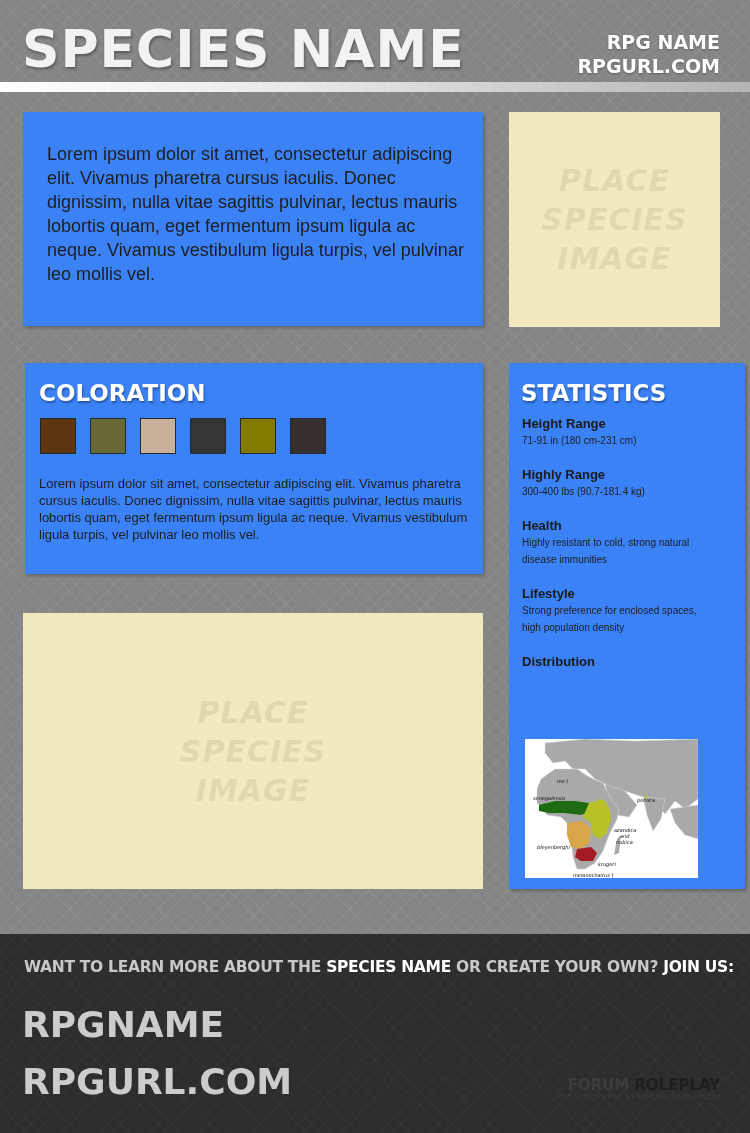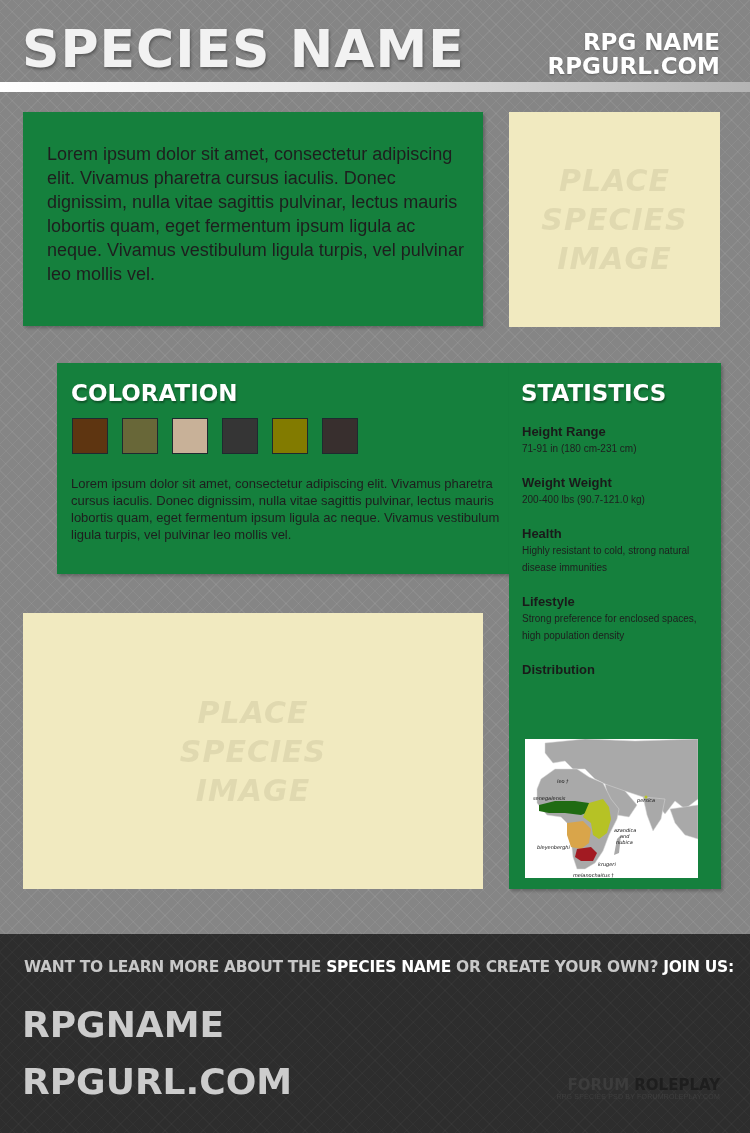--- a/index.html
+++ b/index.html
@@ -19,31 +19,31 @@
     left: 22px; top: 18px;
     font-family: "DejaVu Sans", sans-serif;
     font-weight: bold; font-size: 52px; letter-spacing: 1px;
     color: #f2f2f2;
     text-shadow: 1px 2px 3px rgba(0,0,0,0.35);
     line-height: 62px;
   }
   .hdr-right {
     right: 30px; top: 30px; text-align: right;
     font-family: "DejaVu Sans", sans-serif; font-weight: bold;
-    color: #ffffff; font-size: 23px; line-height: 24px;
+    color: #ffffff; font-size: 19px; line-height: 24px;
     text-shadow: 0 1px 2px rgba(0,0,0,0.3);
   }
   .hdr-bar {
     left: 0; top: 82px; width: 750px; height: 10px;
     background: linear-gradient(to right, #ffffff 0%, #e8e8e8 40%, #b4b4b4 100%);
   }
 
   
   .panel {
-    background: #15803d;
+    background: #3b82f6;
     box-shadow: 2px 2px 3px rgba(0,0,0,0.25);
   }
   .intro { left: 23px; top: 112px; width: 460px; height: 214px; }
   .intro p {
     position: absolute; left: 24px; top: 30px; width: 420px;
     font-size: 18px; line-height: 24px; color: #1e1e1e;
   }
 
   .placeholder {
     background: #f1eac0;
@@ -56,32 +56,32 @@
   }
   .img-top { left: 509px; top: 112px; width: 211px; height: 215px; }
   .img-bottom { left: 23px; top: 613px; width: 460px; height: 276px; }
 
   .section-title {
     font-family: "DejaVu Sans", sans-serif; font-weight: bold;
     color: #ffffff; font-size: 23px; letter-spacing: 0px;
     text-shadow: 1px 2px 2px rgba(0,0,0,0.35);
   }
 
-  .coloration { left: 25px; top: 363px; width: 458px; height: 211px; margin-left: 32px; }
+  .coloration { left: 25px; top: 363px; width: 458px; height: 211px; }
   .coloration .section-title { position: absolute; left: 14px; top: 17px; }
   .swatches { position: absolute; left: 15px; top: 55px; display: flex; gap: 14px; }
   .swatch { width: 36px; height: 36px; border: 1px solid #1e2a30; }
   .coloration p {
     position: absolute; left: 14px; top: 112px; width: 430px;
     font-size: 13px; line-height: 17px; color: #1e1e1e;
   }
 
-  .statistics { left: 509px; top: 363px; width: 212px; height: 526px; }
+  .statistics { left: 509px; top: 363px; width: 236px; height: 526px; }
   .statistics .section-title { position: absolute; left: 12px; top: 17px; }
-  .stat-list { position: absolute; left: 13px; top: 60px; width: 195px; }
+  .stat-list { position: absolute; left: 13px; top: 52px; width: 195px; }
   .stat { margin-bottom: 17px; }
   .stat-label { font-weight: bold; font-size: 13px; line-height: 17px; color: #1a1a1a; }
   .stat-value { font-size: 10px; line-height: 17px; color: #1e1e1e; }
   .map {
     position: absolute; left: 16px; top: 376px; width: 173px; height: 139px;
     background: #ffffff; overflow: hidden;
   }
   .map svg { display: block; }
 
   
@@ -159,22 +159,22 @@
 </div>
 
 <div class="abs panel statistics">
   <div class="section-title">STATISTICS</div>
   <div class="stat-list">
     <div class="stat">
       <div class="stat-label">Height Range</div>
       <div class="stat-value">71-91 in (180 cm-231 cm)</div>
     </div>
     <div class="stat">
-      <div class="stat-label">Weight Weight</div>
-      <div class="stat-value">200-400 lbs (90.7-121.0 kg)</div>
+      <div class="stat-label">Highly Range</div>
+      <div class="stat-value">300-400 lbs (90.7-181.4 kg)</div>
     </div>
     <div class="stat">
       <div class="stat-label">Health</div>
       <div class="stat-value">Highly resistant to cold, strong natural disease immunities</div>
     </div>
     <div class="stat">
       <div class="stat-label">Lifestyle</div>
       <div class="stat-value">Strong preference for enclosed spaces, high population density</div>
     </div>
     <div class="stat">

